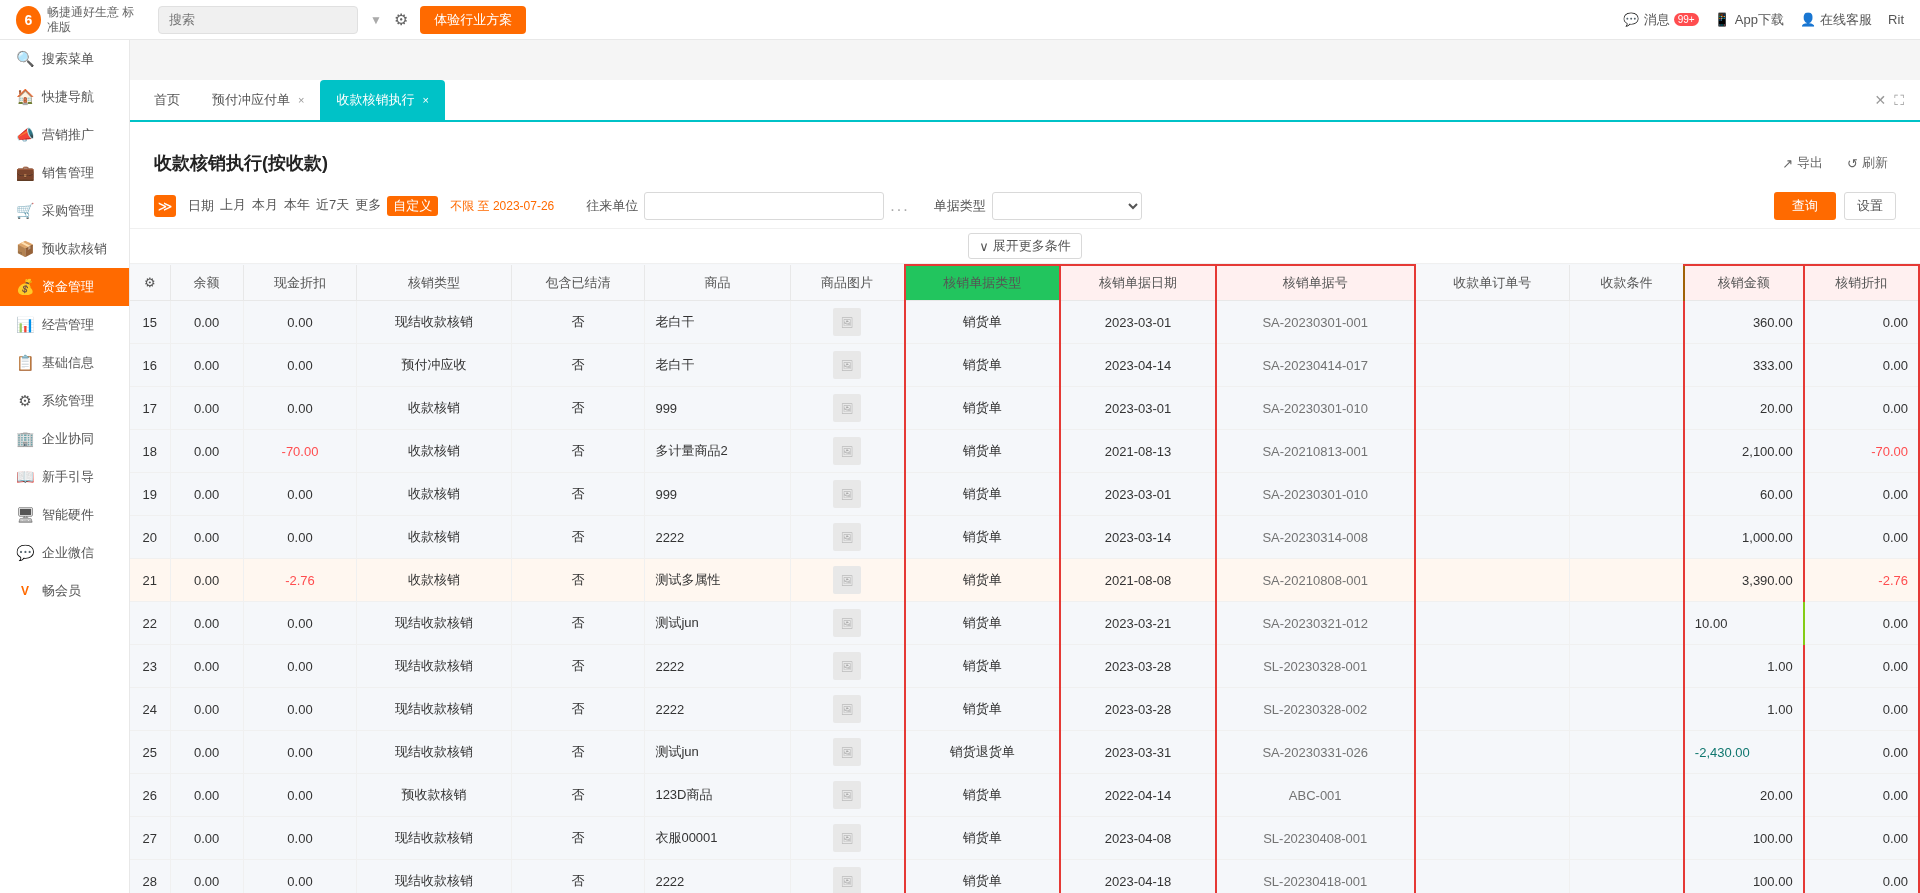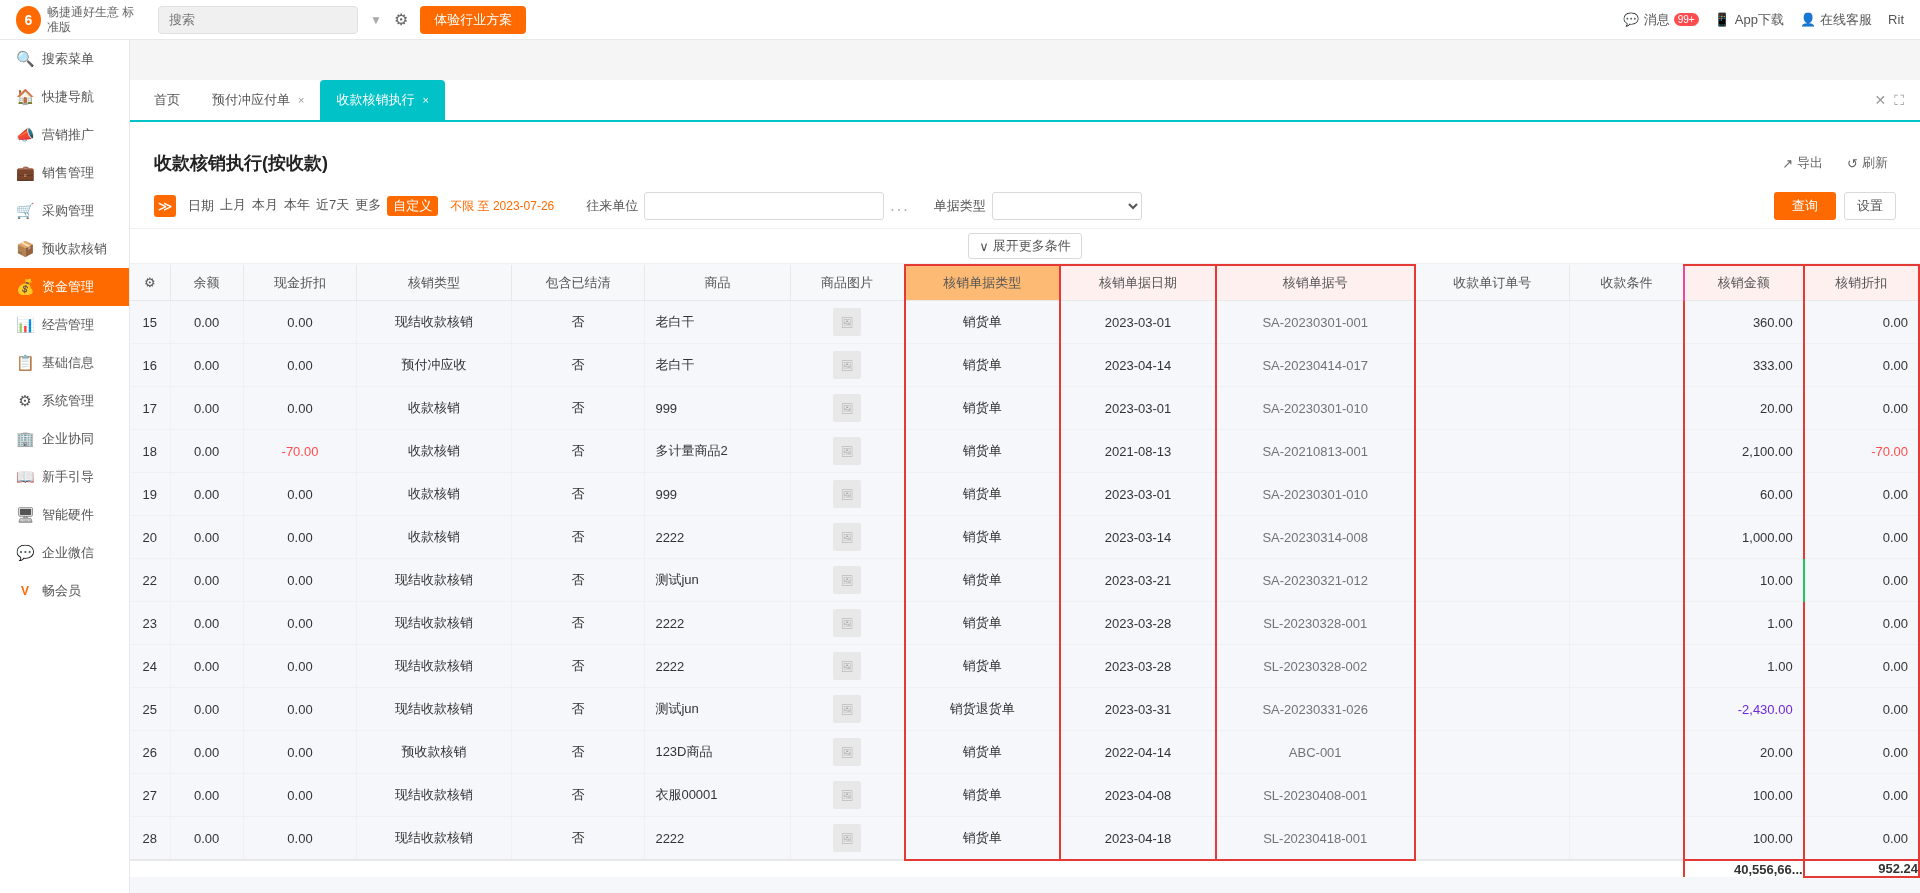--- a/index.html
+++ b/index.html
@@ -263,26 +263,26 @@
           <tr>
             <th style="width:40px;">
               <span>⚙</span>
             </th>
             <th>余额</th>
             <th>现金折扣</th>
             <th>核销类型</th>
             <th>包含已结清</th>
             <th>商品</th>
             <th>商品图片</th>
-            <th style="border-left:2px solid #e53935;border-right:2px solid #e53935;border-top:2px solid #e53935;background:#fdba74;">核销单据类型</th>
+            <th style="border-left:2px solid #e53935;border-right:2px solid #e53935;border-top:2px solid #e53935;background:#22c55e;">核销单据类型</th>
             <th style="border-left:2px solid #e53935;border-right:2px solid #e53935;border-top:2px solid #e53935;background:#fff0f0;">核销单据日期</th>
             <th style="border-left:2px solid #e53935;border-right:2px solid #e53935;border-top:2px solid #e53935;background:#fff0f0;">核销单据号</th>
             <th>收款单订单号</th>
             <th>收款条件</th>
-            <th style="border-left:2px solid #ec4899;border-right:2px solid #e53935;border-top:2px solid #e53935;background:#fff0f0;">核销金额</th>
+            <th style="border-left:2px solid #a16207;border-right:2px solid #e53935;border-top:2px solid #e53935;background:#fff0f0;">核销金额</th>
             <th style="border-left:2px solid #e53935;border-right:2px solid #e53935;border-top:2px solid #e53935;background:#fff0f0;">核销折扣</th>
           </tr>
         </thead>
         <tbody id="table-body">
         <tr>
       <td>15</td>
       <td>0.00</td>
       <td style="">0.00</td>
       <td>现结收款核销</td>
       <td>否</td>
@@ -381,36 +381,54 @@
                 <div style="width:28px;height:28px;background:#e8e8e8;border-radius:2px;margin:0 auto;display:flex;align-items:center;justify-content:center;font-size:10px;color:#aaa;">🖼</div>
               </td>
       <td style="border-left:2px solid #e53935;border-right:2px solid #e53935;">销货单</td>
       <td style="border-left:2px solid #e53935;border-right:2px solid #e53935;">2023-03-14</td>
       <td style="border-left:2px solid #e53935;border-right:2px solid #e53935;"><a class="td-link">SA-20230314-008</a></td>
       <td></td>
       <td></td>
       <td style="text-align:right;border-left:2px solid #e53935;border-right:2px solid #e53935;">1,000.00</td>
       <td style="text-align:right;border-left:2px solid #e53935;border-right:2px solid #e53935;">0.00</td>
     </tr>
+            <tr class="highlighted">
+      <td>21</td>
+      <td>0.00</td>
+      <td style="color:#ff4d4f;">-2.76</td>
+      <td>收款核销</td>
+      <td>否</td>
+      <td style="text-align:left;">测试多属性</td>
+      <td>
+                <div style="width:28px;height:28px;background:#e8e8e8;border-radius:2px;margin:0 auto;display:flex;align-items:center;justify-content:center;font-size:10px;color:#aaa;">🖼</div>
+              </td>
+      <td style="border-left:2px solid #e53935;border-right:2px solid #e53935;">销货单</td>
+      <td style="border-left:2px solid #e53935;border-right:2px solid #e53935;">2021-08-08</td>
+      <td style="border-left:2px solid #e53935;border-right:2px solid #e53935;"><a class="td-link">SA-20210808-001</a></td>
+      <td></td>
+      <td></td>
+      <td style="text-align:right;border-left:2px solid #e53935;border-right:2px solid #e53935;">3,390.00</td>
+      <td style="text-align:right;color:#ff4d4f;border-left:2px solid #e53935;border-right:2px solid #e53935;">-2.76</td>
+    </tr>
             <tr>
       <td>22</td>
       <td>0.00</td>
       <td style="">0.00</td>
       <td>现结收款核销</td>
       <td>否</td>
       <td style="text-align:left;">测试jun</td>
       <td>
                 <div style="width:28px;height:28px;background:#e8e8e8;border-radius:2px;margin:0 auto;display:flex;align-items:center;justify-content:center;font-size:10px;color:#aaa;">🖼</div>
               </td>
       <td style="border-left:2px solid #e53935;border-right:2px solid #e53935;">销货单</td>
       <td style="border-left:2px solid #e53935;border-right:2px solid #e53935;">2023-03-21</td>
       <td style="border-left:2px solid #e53935;border-right:2px solid #e53935;"><a class="td-link">SA-20230321-012</a></td>
       <td></td>
       <td></td>
-      <td style="text-align:right;border-left:2px solid #e53935;border-right:2px solid #22c55e;">10.00</td>
+      <td style="text-align:left;border-left:2px solid #e53935;border-right:2px solid #84cc16;">10.00</td>
       <td style="text-align:right;border-left:2px solid #e53935;border-right:2px solid #e53935;">0.00</td>
     </tr>
             <tr>
       <td>23</td>
       <td>0.00</td>
       <td style="">0.00</td>
       <td>现结收款核销</td>
       <td>否</td>
       <td style="text-align:left;">2222</td>
       <td>
@@ -450,21 +468,21 @@
       <td>否</td>
       <td style="text-align:left;">测试jun</td>
       <td>
                 <div style="width:28px;height:28px;background:#e8e8e8;border-radius:2px;margin:0 auto;display:flex;align-items:center;justify-content:center;font-size:10px;color:#aaa;">🖼</div>
               </td>
       <td style="border-left:2px solid #e53935;border-right:2px solid #e53935;">销货退货单</td>
       <td style="border-left:2px solid #e53935;border-right:2px solid #e53935;">2023-03-31</td>
       <td style="border-left:2px solid #e53935;border-right:2px solid #e53935;"><a class="td-link">SA-20230331-026</a></td>
       <td></td>
       <td></td>
-      <td style="text-align:right;color:#6d28d9;border-left:2px solid #e53935;border-right:2px solid #e53935;">-2,430.00</td>
+      <td style="text-align:left;color:#0f766e;border-left:2px solid #e53935;border-right:2px solid #e53935;">-2,430.00</td>
       <td style="text-align:right;border-left:2px solid #e53935;border-right:2px solid #e53935;">0.00</td>
     </tr>
             <tr>
       <td>26</td>
       <td>0.00</td>
       <td style="">0.00</td>
       <td>预收款核销</td>
       <td>否</td>
       <td style="text-align:left;">123D商品</td>
       <td>

